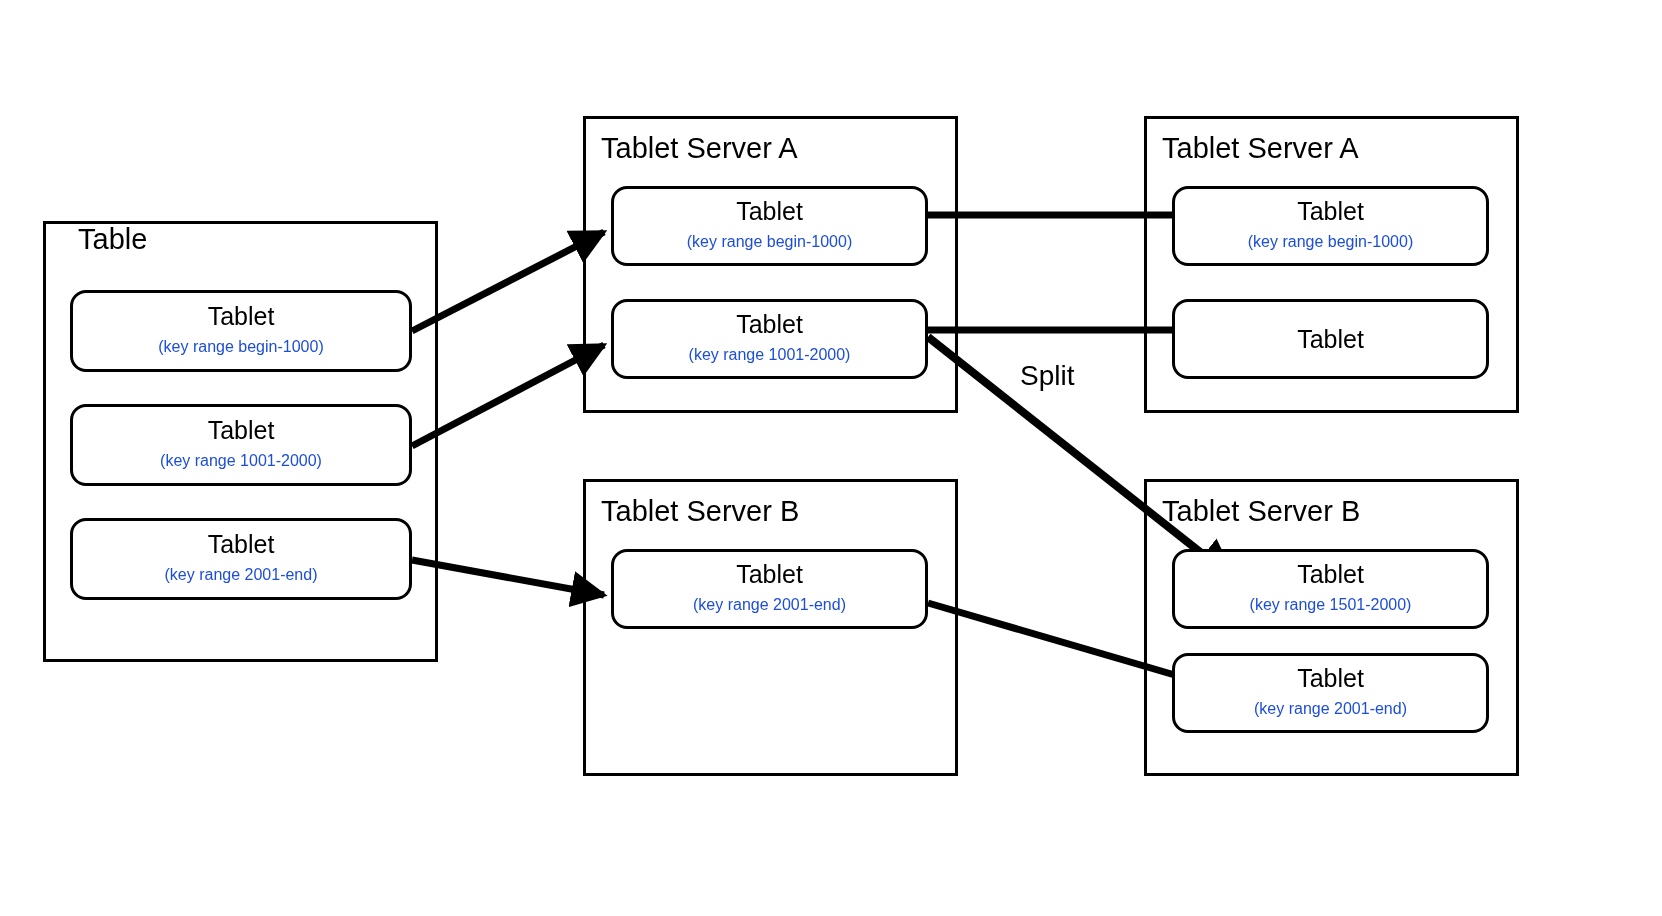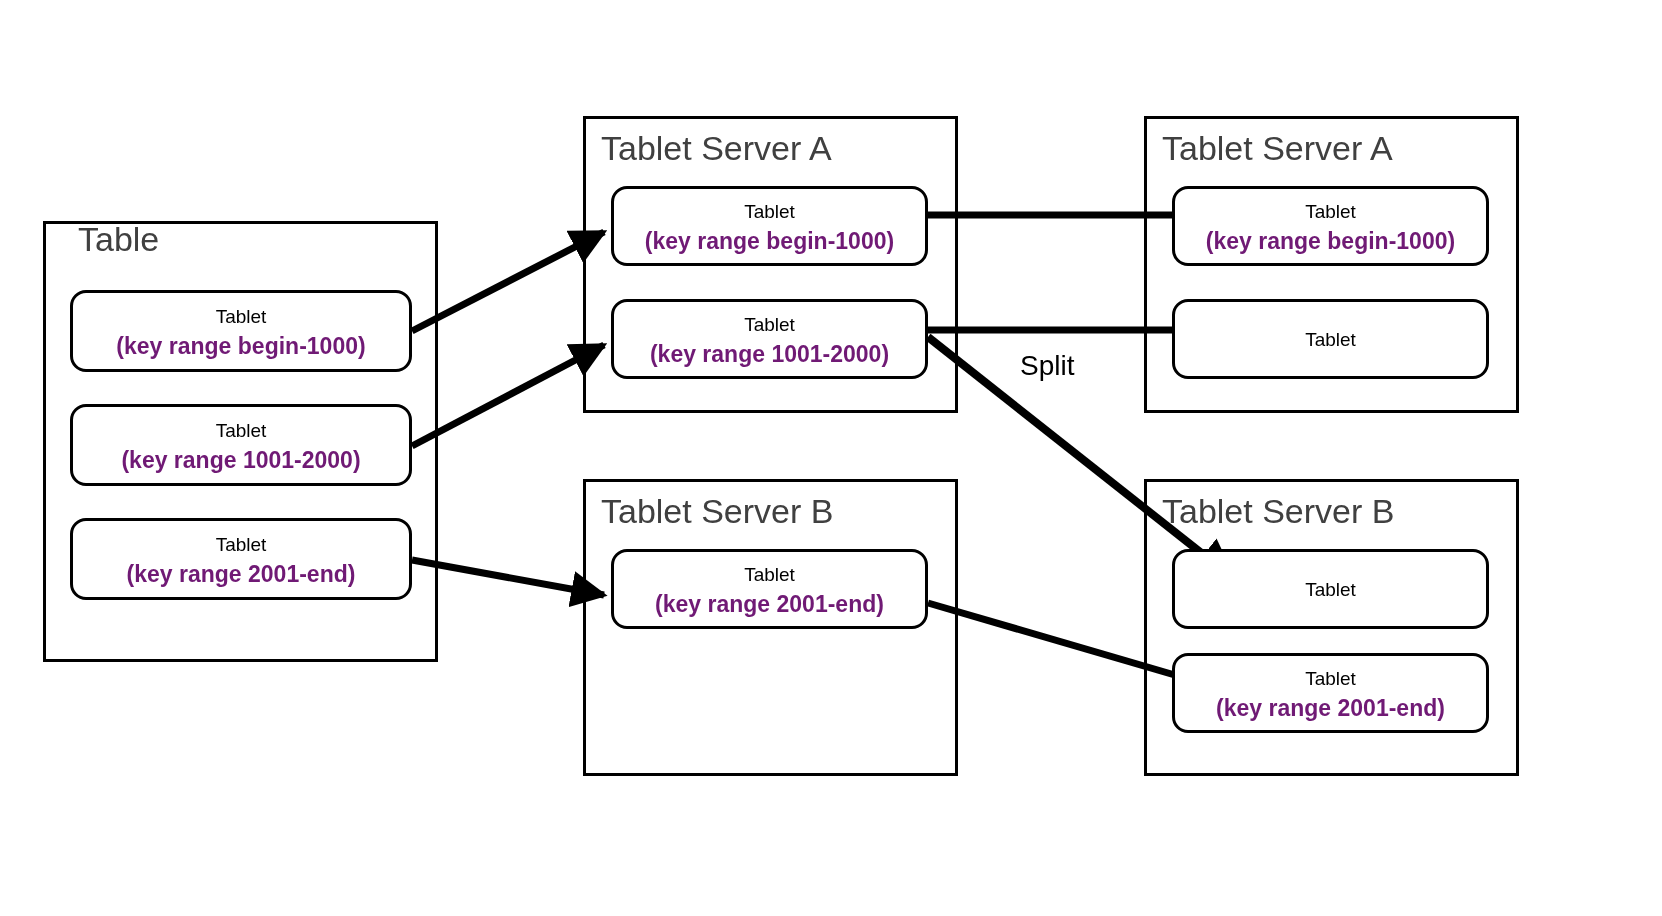--- a/index.html
+++ b/index.html
@@ -28,47 +28,46 @@
     pointer-events: none;
   }
   .server-box {
     position: absolute;
     box-sizing: border-box;
     border: 3px solid #000000;
     background: transparent;
   }
   .server-title {
     position: absolute;
-    font-size: 34px;
+    font-size: 29px;
     line-height: 34px;
-    color: #404040;
+    color: #000000;
     white-space: nowrap;
   }
   .tablet {
     position: absolute;
     box-sizing: border-box;
     border: 3px solid #000000;
     border-radius: 16px;
     background: #ffffff;
     display: flex;
     flex-direction: column;
     align-items: center;
     justify-content: center;
     text-align: center;
   }
   .tablet .t-name {
-    font-size: 19px;
+    font-size: 25px;
     line-height: 31px;
     color: #000000;
   }
   .tablet .t-range {
-    font-size: 23px;
+    font-size: 16px;
     line-height: 29px;
-    color: #701a75;
-    font-weight: bold;
+    color: #1d4ed8;
   }
   .edge-label {
     position: absolute;
     font-size: 28px;
     line-height: 32px;
     color: #000000;
     white-space: nowrap;
   }
 </style>
 </head>
@@ -144,21 +143,22 @@
   </div>
   <div class="tablet" style="left:1172px; top:299px; width:317px; height:80px;">
     <span class="t-name">Tablet</span>
   </div>
 
   <div class="server-box" style="left:1144px; top:479px; width:375px; height:297px;"></div>
   <div class="server-title" style="left:1162px; top:494px;">Tablet Server B</div>
 
   <div class="tablet" style="left:1172px; top:549px; width:317px; height:80px;">
     <span class="t-name">Tablet</span>
+    <span class="t-range">(key range 1501-2000)</span>
   </div>
   <div class="tablet" style="left:1172px; top:653px; width:317px; height:80px;">
     <span class="t-name">Tablet</span>
     <span class="t-range">(key range 2001-end)</span>
   </div>
 
-  <div class="edge-label" style="left:1020px; top:350px;">Split</div>
+  <div class="edge-label" style="left:1020px; top:360px;">Split</div>
 
 </div>
 
 </body></html>

